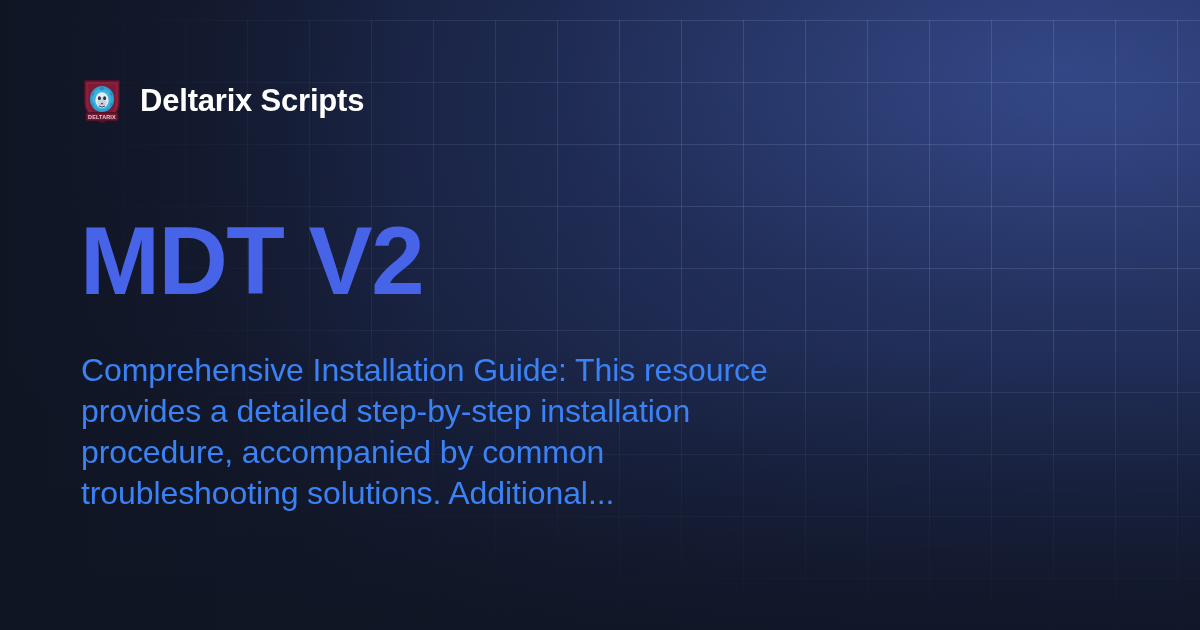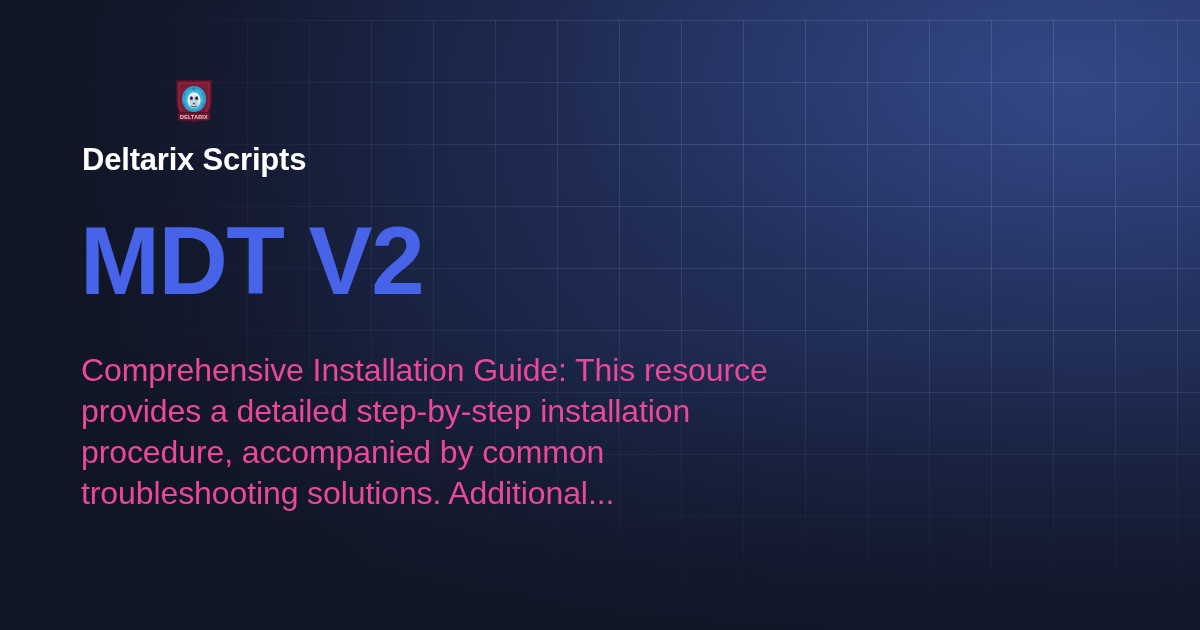--- a/index.html
+++ b/index.html
@@ -50,21 +50,20 @@
   
   .content { position:absolute; inset:0; }
 
   .brand {
     position:absolute;
     left:82px; top:78px;
     display:flex;
     align-items:center;
     gap:18px;
     height:46px;
-    flex-direction:column;
   }
   .brand-logo {
     width:40px; height:46px;
     display:block;
     flex:0 0 auto;
   }
   .brand-name {
     font-size:31px;
     font-weight:bold;
     color:#ffffff;
@@ -83,21 +82,21 @@
     white-space:nowrap;
     text-align:right;
   }
 
   .description {
     position:absolute;
     left:81px; top:350px;
     width:745px;
     font-size:32px;
     font-weight:normal;
-    color:#ec4899;
+    color:#3b82f6;
     line-height:41px;
     letter-spacing:-0.1px;
   }
 </style>
 </head>
 <body>
 
 <div class="og-card">
 
   <div class="bg-base"></div>

